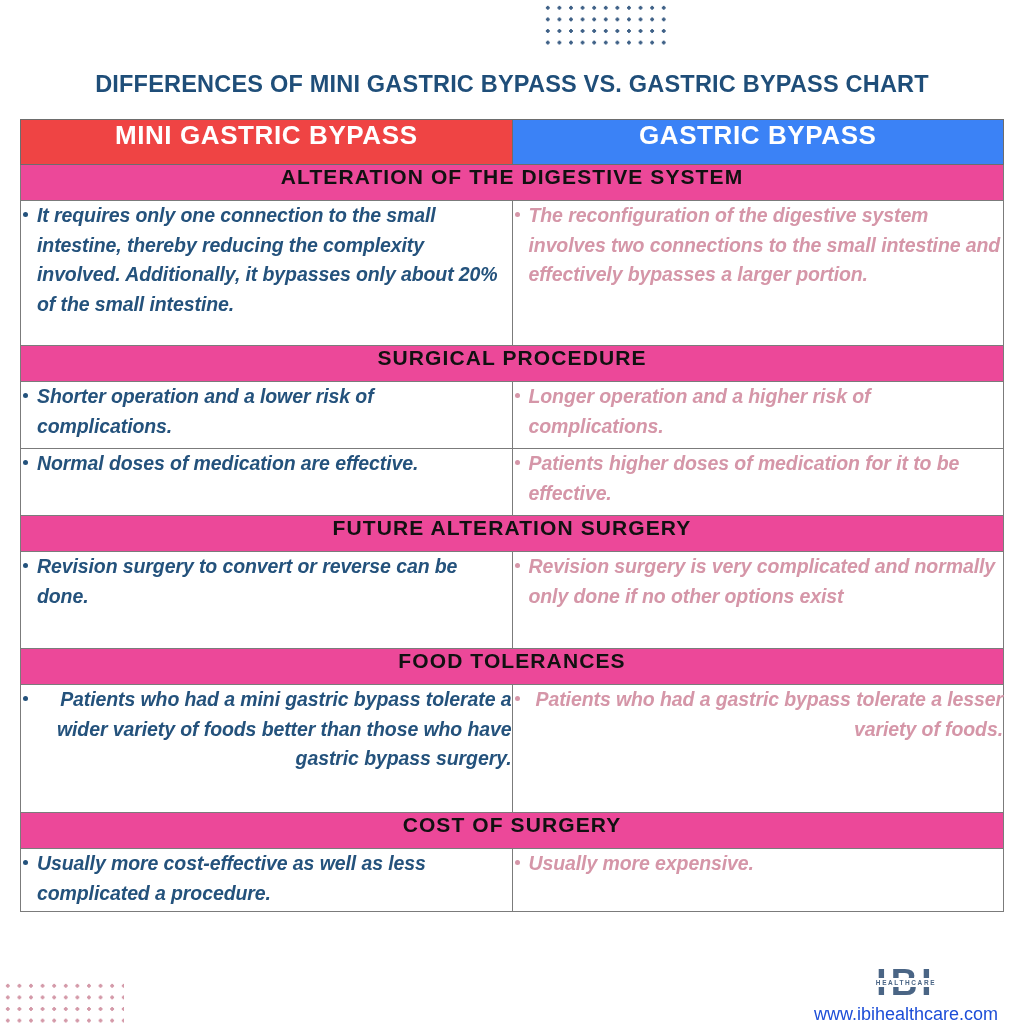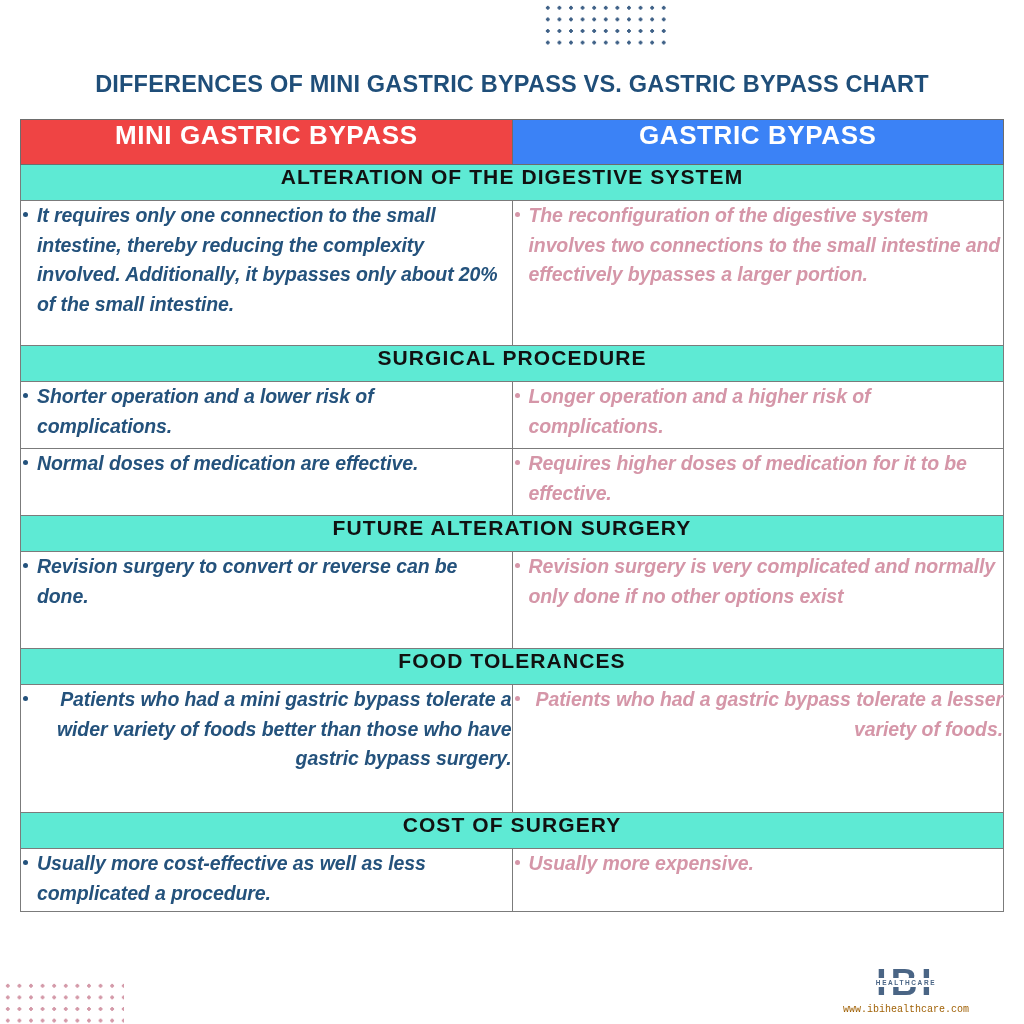--- a/index.html
+++ b/index.html
@@ -89,21 +89,21 @@
   
   .section-head {
     height: 35px;
     text-align: center;
     vertical-align: middle;
     font-size: 21px;
     font-weight: bold;
     letter-spacing: 1.1px;
     color: #111111;
     font-family: "Liberation Sans Narrow", "Liberation Sans", sans-serif;
-    background: #5eead4;
+    background: #ec4899;
   }
 
   
   .cell {
     padding: 8px 10px 10px 10px;
   }
   .cell ul {
     margin: 0;
     padding: 0;
     list-style: none;
@@ -170,23 +170,23 @@
     text-align: center;
     font-size: 6.5px;
     letter-spacing: 1.6px;
     font-weight: bold;
     color: #4a6585;
     background: #ffffff;
     padding: 1px 0;
   }
   #logo-url {
     margin-top: 3px;
-    font-size: 10px;
-    color: #a16207;
-    font-family: Liberation Mono, monospace;
+    font-size: 18px;
+    color: #1d4ed8;
+    font-family: Liberation Sans, sans-serif;
   }
 </style>
 </head>
 <body>
 
 <div class="dots" id="dots-top"></div>
 <div class="dots" id="dots-bottom"></div>
 
 <div id="page-title">DIFFERENCES OF MINI GASTRIC BYPASS VS. GASTRIC BYPASS CHART</div>
 
@@ -231,21 +231,21 @@
     </tr>
 
     <tr class="content-row">
       <td class="cell blue h-row-3">
         <ul>
           <li>Normal doses of medication are effective.</li>
         </ul>
       </td>
       <td class="cell pink h-row-3">
         <ul>
-          <li>Requires higher doses of medication for it to be effective.</li>
+          <li>Patients higher doses of medication for it to be effective.</li>
         </ul>
       </td>
     </tr>
 
     <tr>
       <td class="section-head" colspan="2">FUTURE ALTERATION SURGERY</td>
     </tr>
     <tr class="content-row">
       <td class="cell blue h-row-4">
         <ul>

